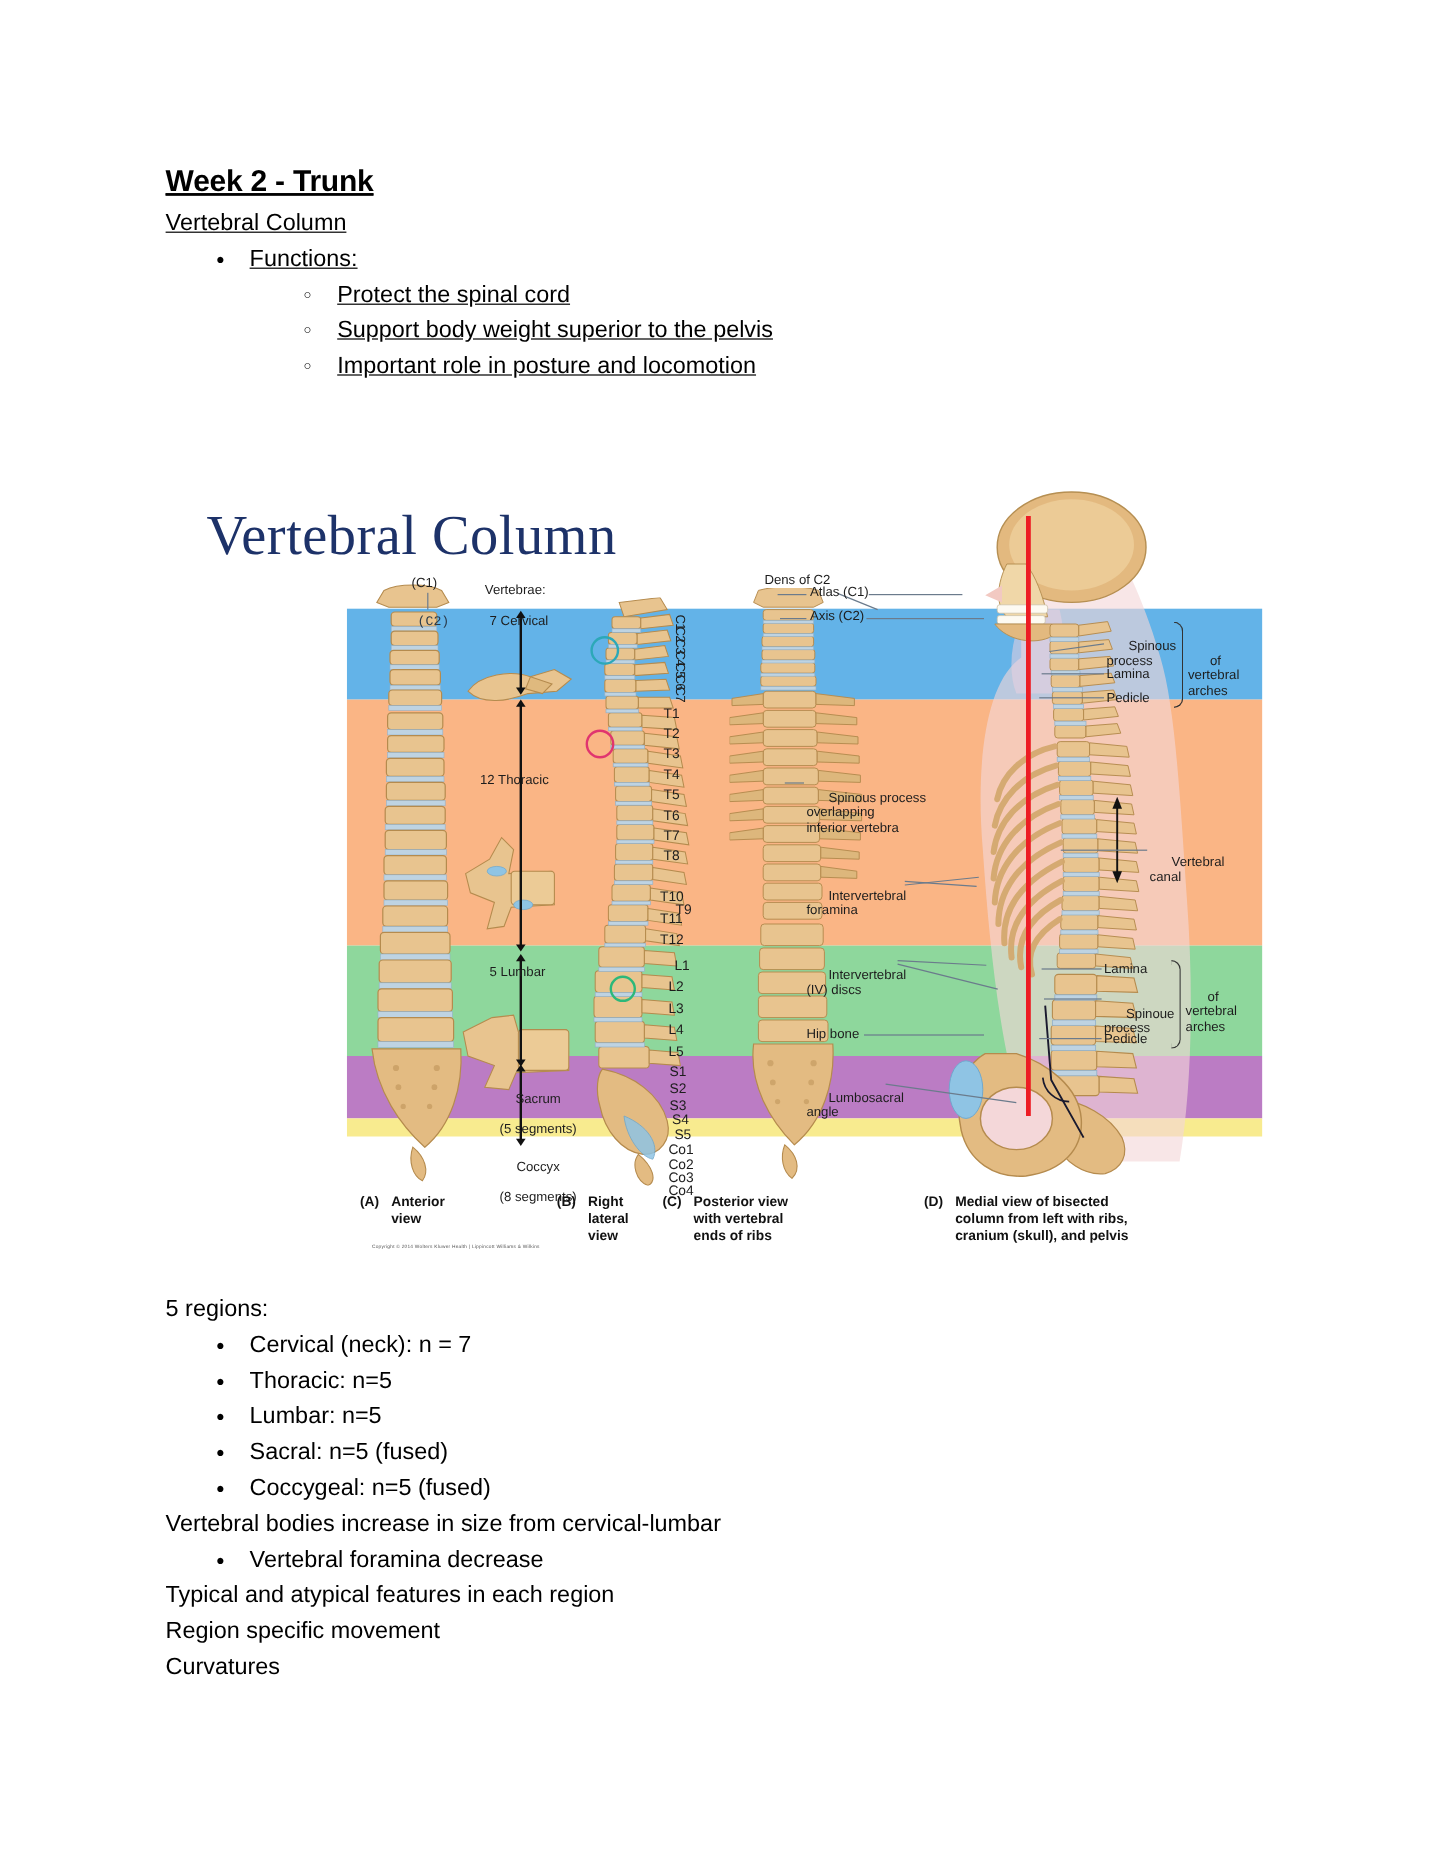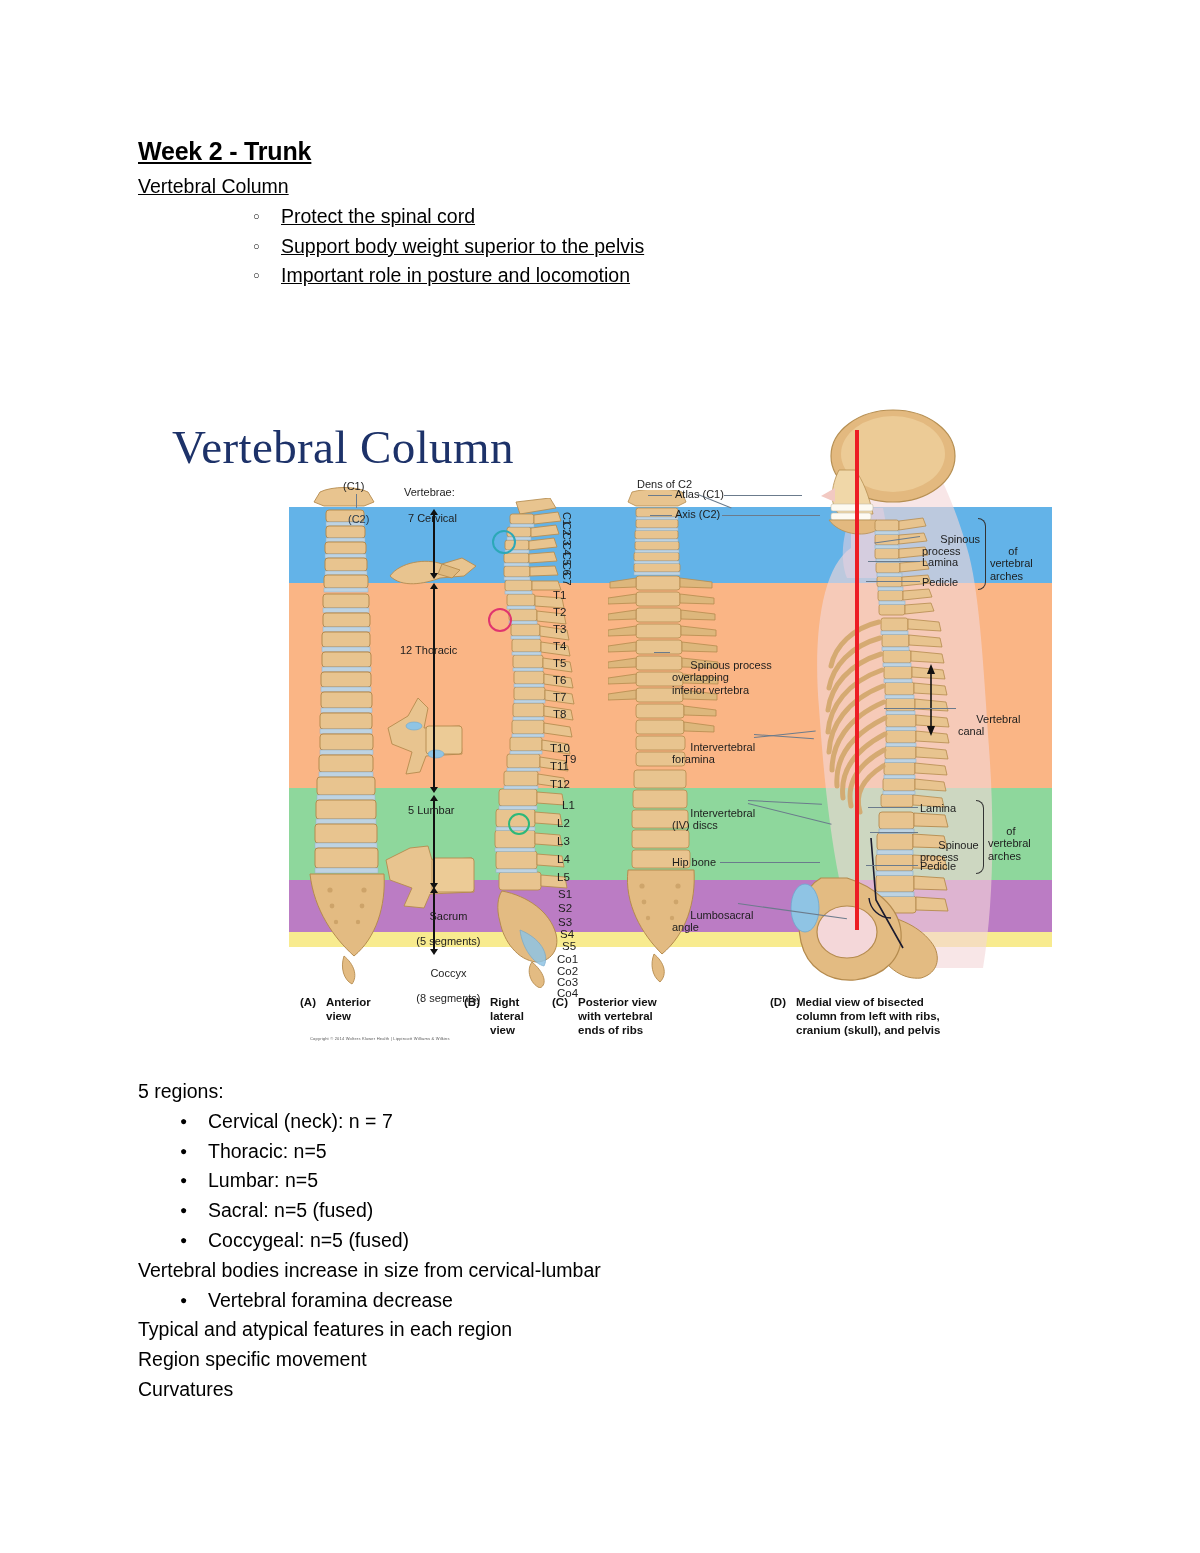--- a/index.html
+++ b/index.html
@@ -226,20 +226,21 @@
 </style>
 </head>
 <body>
 
 <div class="page">
 
   <div class="doc-body">
     <h1 class="doc-title">Week 2 - Trunk</h1>
     <p class="line">Vertebral Column</p>
     <ul class="lvl1">
+      <li>Functions:</li>
     </ul>
     <ul class="lvl2">
       <li>Protect the spinal cord</li>
       <li>Support body weight superior to the pelvis</li>
       <li>Important role in posture and locomotion</li>
     </ul>
   </div>
 
   <div class="figure">
 
@@ -643,21 +644,21 @@
         <rect x="52" y="310" width="42" height="34" rx="3" fill="#eccb96"></rect>
       </g>
     </svg>
 
     <div class="circ" style="left:324px; top:122px; width:20px; height:20px; border:2px solid #2ca8b8;"></div>
     <div class="circ" style="left:320px; top:200px; width:20px; height:20px; border:2px solid #e0356f;"></div>
     <div class="circ" style="left:340px; top:405px; width:18px; height:18px; border:2px solid #2cb87a;"></div>
 
     <div class="lbl" style="left:175px; top:72px;">(C1)</div>
     <div class="leader v" style="left:188px; top:86px; height:14px;"></div>
-    <div class="lbl" style="left:180px; top:105px; color:#2a3b4c;">(C2)</div>
+    <div class="lbl" style="left:180px; top:105px; color:#2a3b4c;font-family:Liberation Mono, monospace;">(C2)</div>
 
     <div class="lbl" style="left:236px; top:78px;">Vertebrae:</div>
     <div class="lbl" style="left:240px; top:104px;">7 Cervical</div>
     <div class="lbl" style="left:232px; top:236px;">12 Thoracic</div>
     <div class="lbl" style="left:240px; top:396px;">5 Lumbar</div>
     <div class="lbl" style="left:230px; top:489px; text-align:center;">
       <span>Sacrum</span><br>
       <span>(5 segments)</span>
     </div>
     <div class="lbl" style="left:230px; top:546px; text-align:center;">

